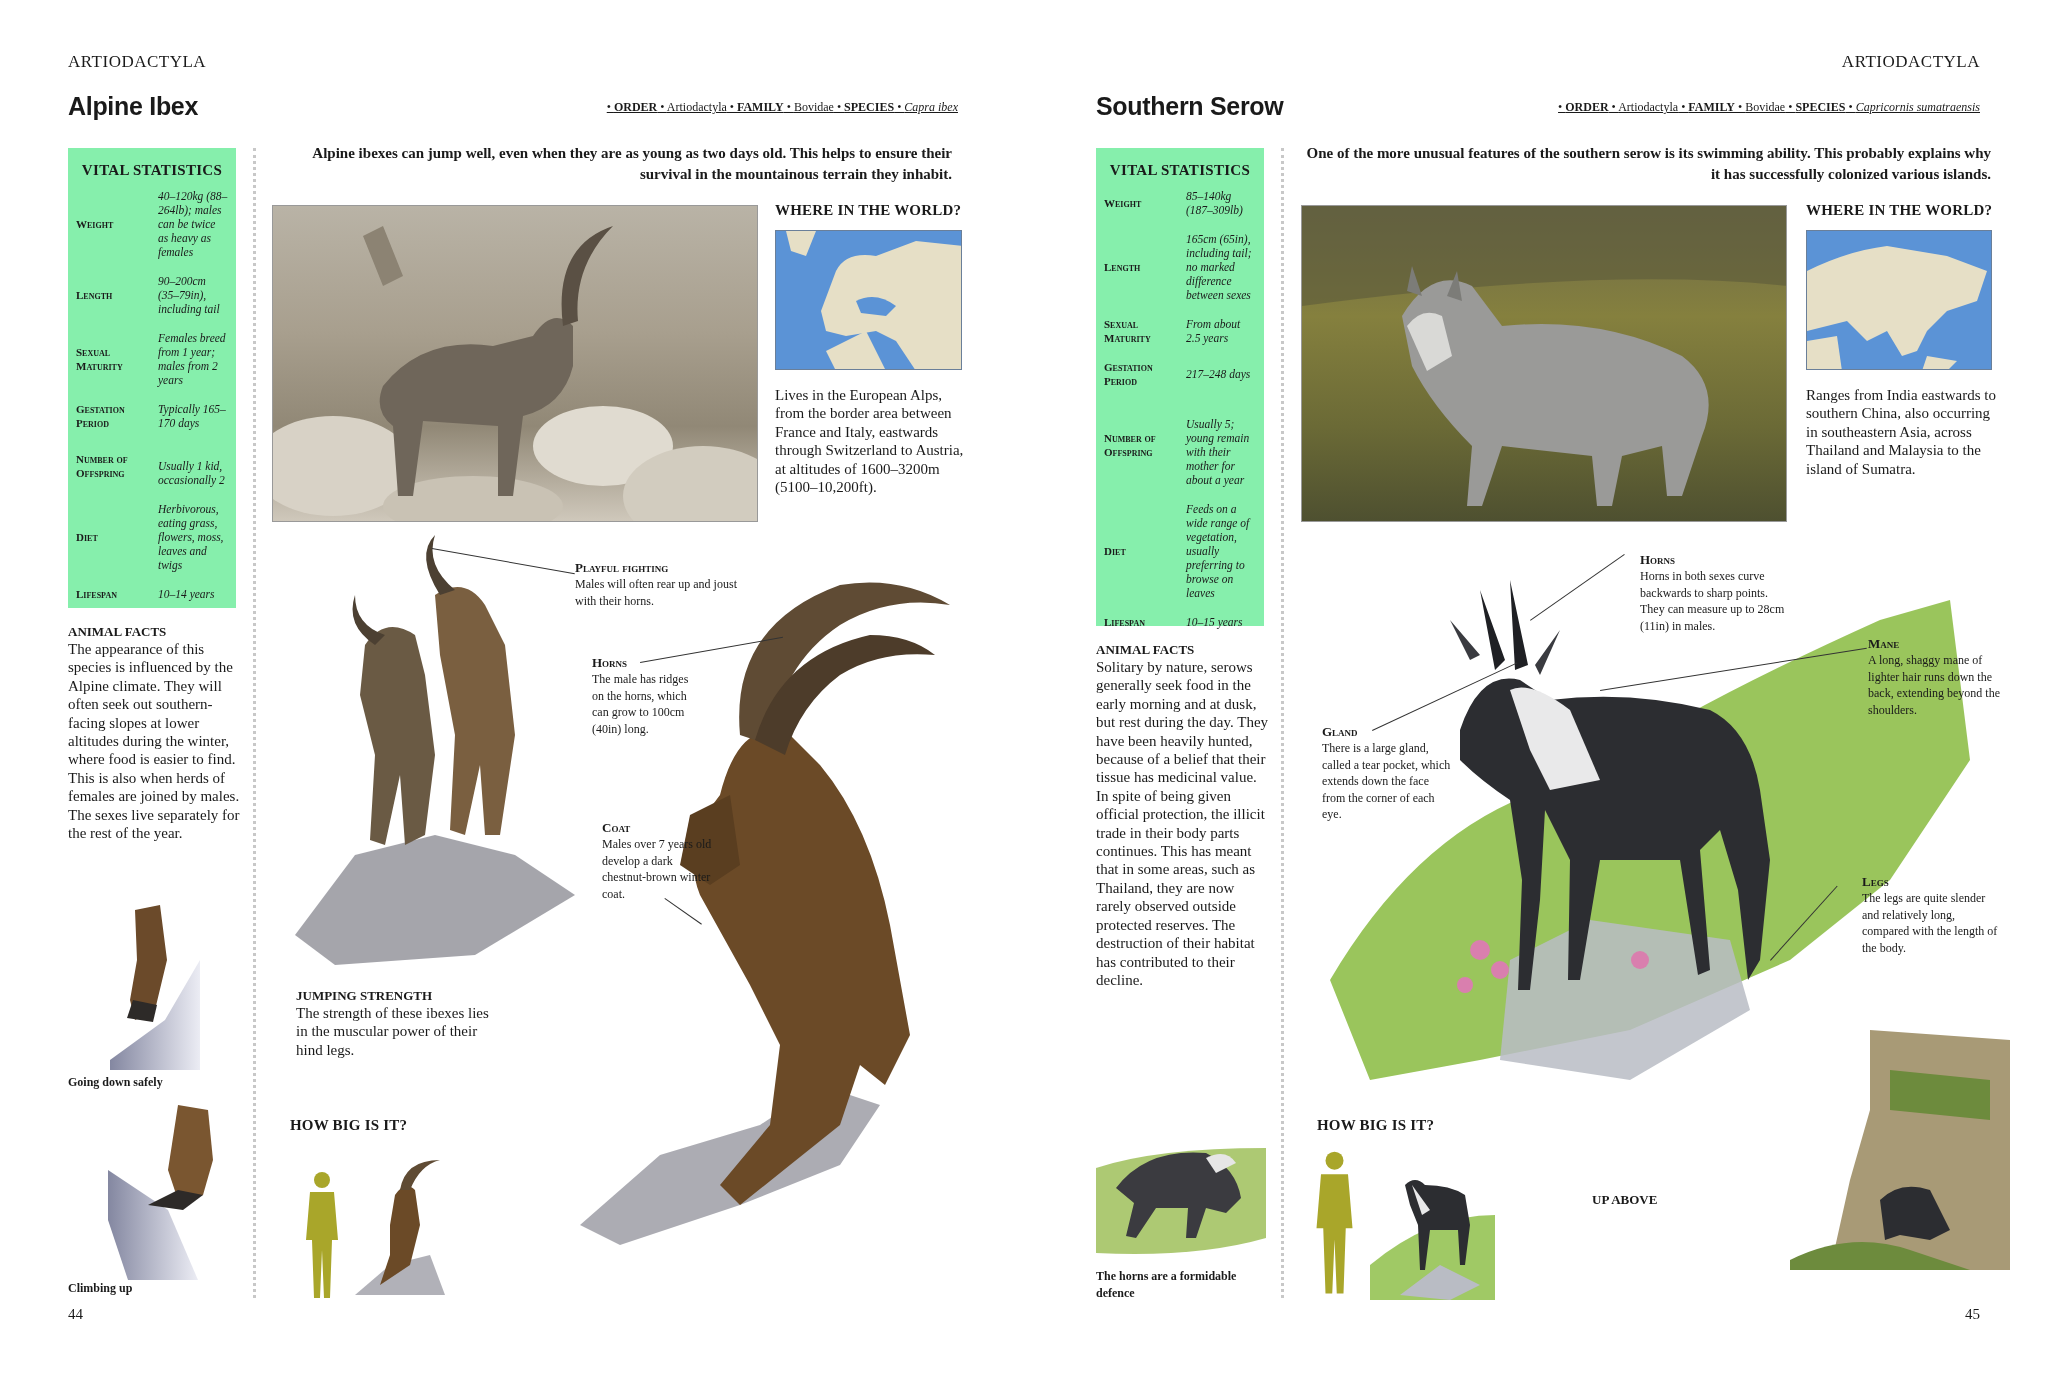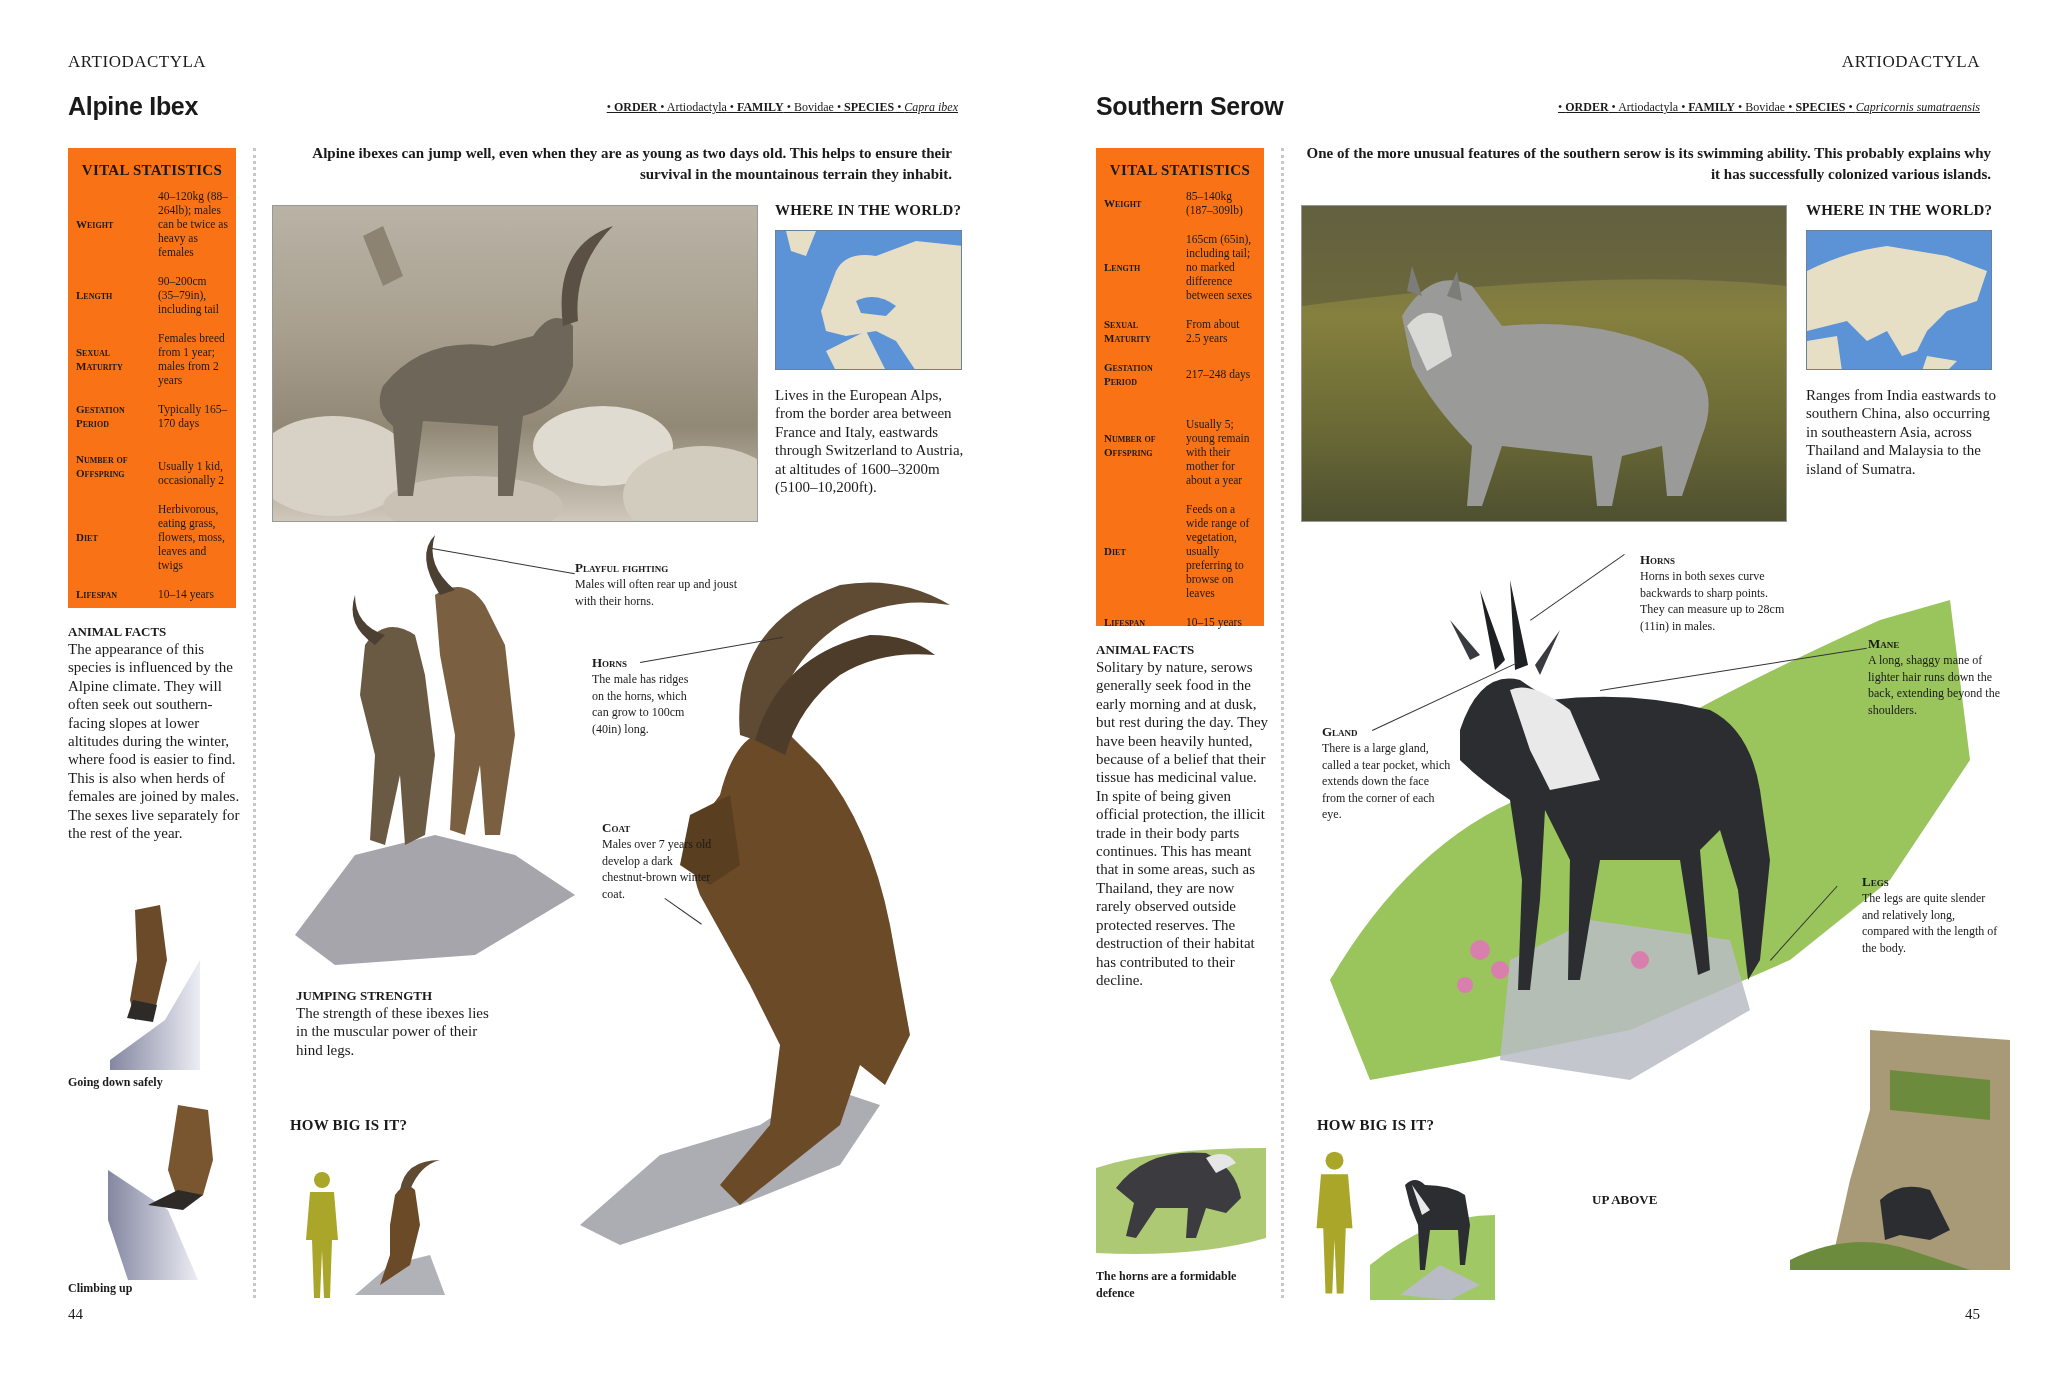--- a/index.html
+++ b/index.html
@@ -5,25 +5,25 @@
   * { box-sizing: border-box; margin: 0; padding: 0; }
   html, body { width: 2048px; height: 1376px; background: #ffffff; overflow: hidden; }
   body { position: relative; font-family: "Liberation Serif", "DejaVu Serif", serif; color: #1a1a1a; }
   .abs { position: absolute; }
   .running-head { font-size: 17px; letter-spacing: 0.5px; top: 52px; }
   .title { font-family: "Liberation Sans", "DejaVu Sans", sans-serif; font-weight: bold; font-size: 25px; top: 92px; letter-spacing: -0.3px; }
   .taxonomy { font-size: 12px; top: 100px; white-space: nowrap; text-decoration: underline; }
   .taxonomy b { font-weight: bold; }
   .taxonomy i { font-style: italic; }
   .intro { font-weight: bold; font-size: 15px; line-height: 21px; top: 143px; text-align: right; }
-  .vital-box { background: #f97316; padding: 14px 8px 10px 8px; }
+  .vital-box { background: #86efac; padding: 14px 8px 10px 8px; }
   .vital-title { text-align: center; font-weight: bold; font-size: 15px; letter-spacing: 0.3px; margin-bottom: 10px; }
   .vrow { display: flex; font-size: 11.5px; line-height: 14px; margin-bottom: 15px; align-items: center; }
   .vlabel { width: 82px; flex: none; font-variant: small-caps; font-weight: bold; font-size: 11px; padding-right: 4px; }
-  .vvalue { flex: 1; }
+  .vvalue { flex: 1; font-style: italic; }
   .facts-title { font-weight: bold; font-size: 13px; }
   .facts-text { font-size: 15px; line-height: 18.4px; }
   .sec-head { font-weight: bold; font-size: 15px; letter-spacing: 0.2px; }
   .wtw-text { font-size: 15px; line-height: 18.4px; }
   .map { border: 1px solid #6a7f99; background: #5b93d6; overflow: hidden; }
   .callout-title { font-variant: small-caps; font-weight: bold; font-size: 13px; }
   .callout-text { font-size: 12px; line-height: 16.5px; }
   .caption { font-weight: bold; font-size: 12px; line-height: 17px; }
   .divider { border-left: 3px dotted #c8c8c8; }
   .photo { overflow: hidden; border: 1px solid #999; }

